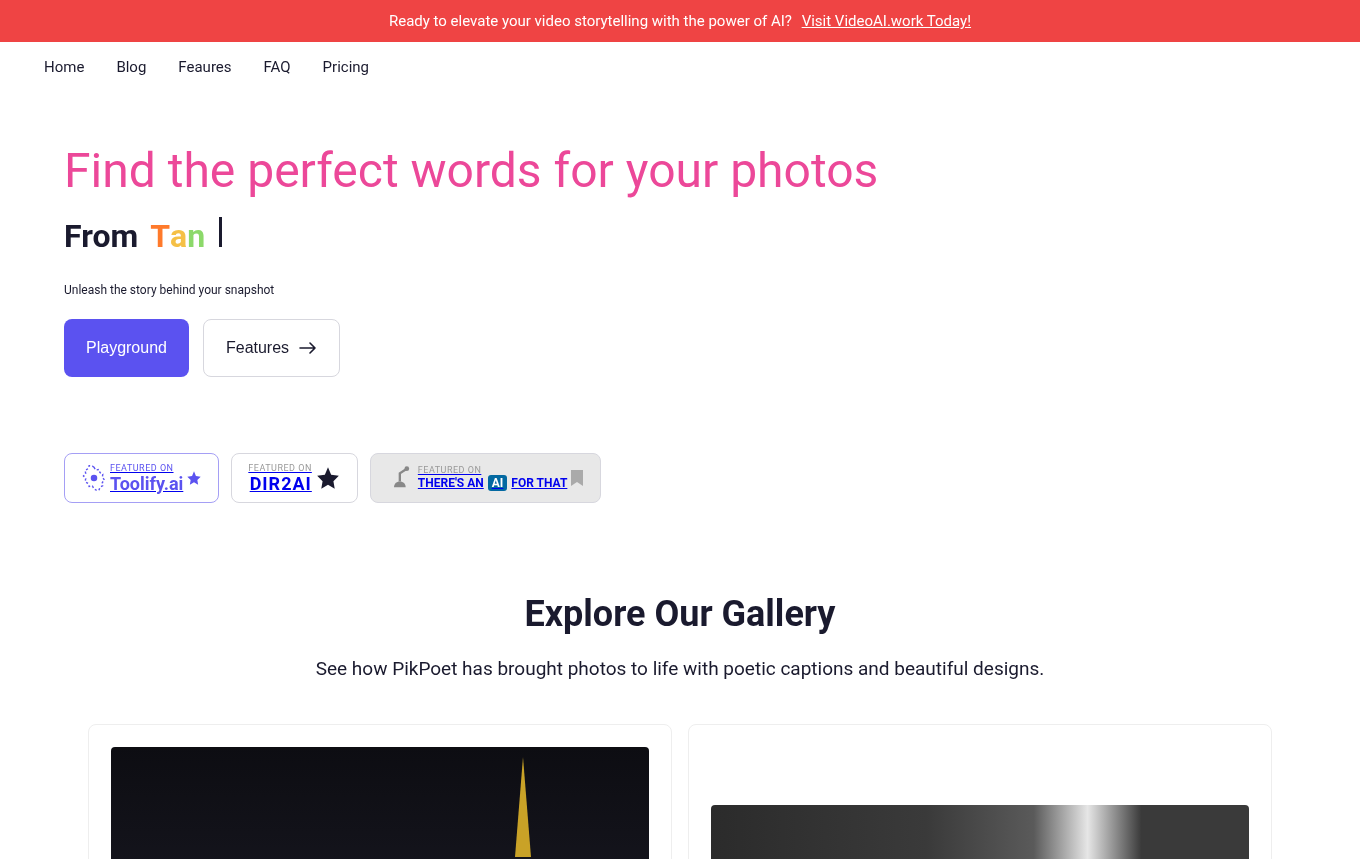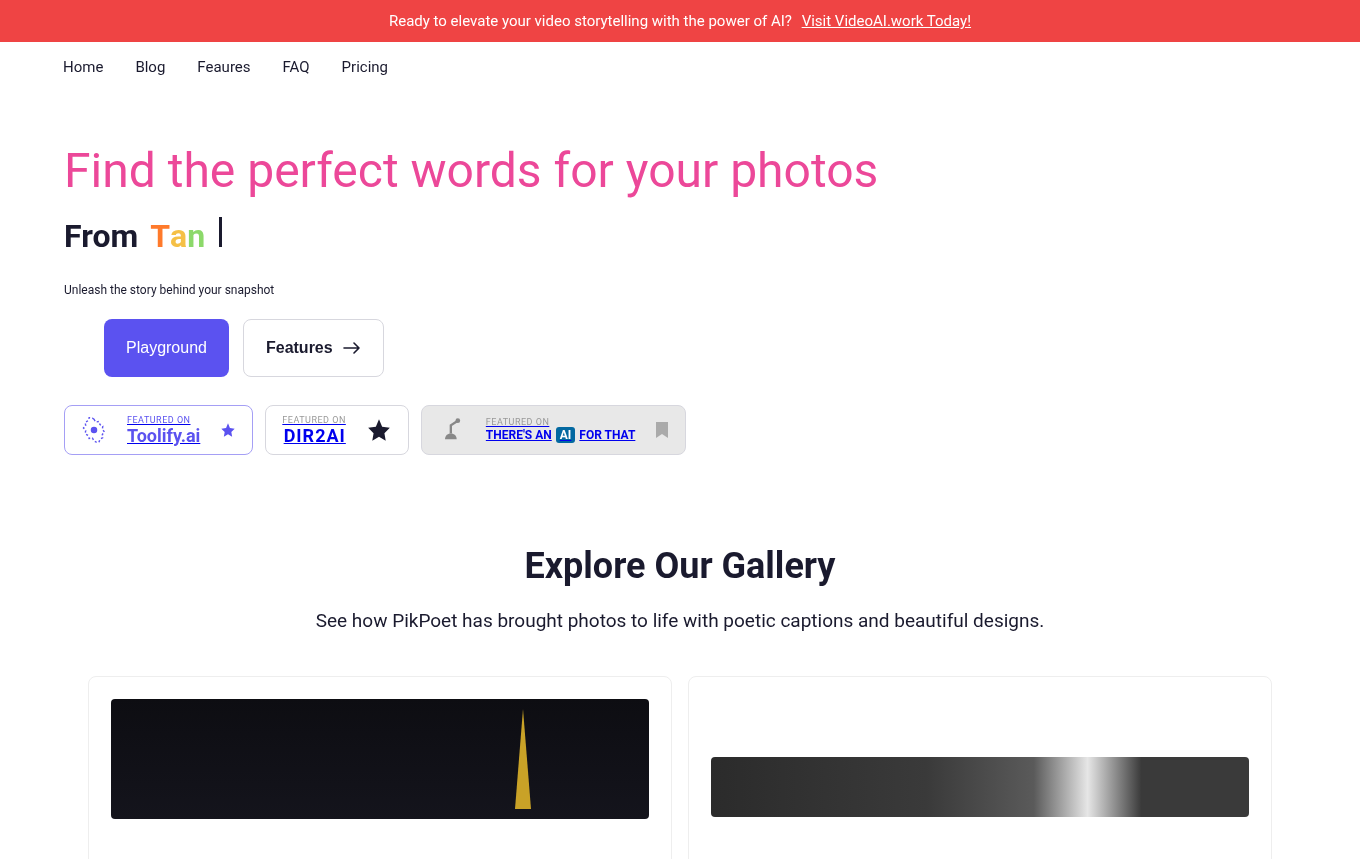--- a/index.html
+++ b/index.html
@@ -17,21 +17,21 @@
 }
 .banner a {
   color: #fff;
   text-decoration: underline;
   margin-left: 6px;
 }
 .navbar {
   display: flex;
   align-items: center;
   justify-content: space-between;
-  padding: 16px 63px;
+  padding: 16px 44px;
 }
 .nav-links {
   display: flex;
   gap: 32px;
 }
 .nav-links a {
   color: #1a1a2e;
   text-decoration: none;
   font-size: 15px;
 }
@@ -111,49 +111,48 @@
   margin-top: 22px;
 }
 .btn-primary {
   background: #5b52f0;
   color: #fff;
   border: none;
   border-radius: 8px;
   padding: 20px 22px;
   font-size: 16px;
   cursor: pointer;
-  margin-left: 40px;
 }
 .btn-outline {
   background: #fff;
   color: #1a1a2e;
   border: 1px solid #d7d7de;
   border-radius: 8px;
   padding: 11px 22px;
   font-size: 16px;
   cursor: pointer;
   display: inline-flex;
   align-items: center;
   gap: 10px;
-  font-weight: bold;
 }
 .badges {
   display: flex;
   gap: 12px;
   margin-top: 28px;
 }
 .badge {
   border: 1px solid #d7d7de;
   border-radius: 8px;
   padding: 8px 16px;
   display: flex;
   align-items: center;
-  gap: 20px;
+  gap: 3px;
   height: 50px;
   background: #fff;
+  margin-top: 48px;
 }
 .badge.toolify { border-color: #a59ff5; }
 .badge.taaft { background: #e8e8e8; }
 .badge .small { font-size: 9px; color: #999; letter-spacing: 0.5px; }
 .badge .brand { font-size: 18px; font-weight: 700; }
 .badge.toolify .brand { color: #5b52f0; }
 .badge.toolify .small { color: #5b52f0; }
 .gear-icon {
   width: 26px; height: 26px;
 }

